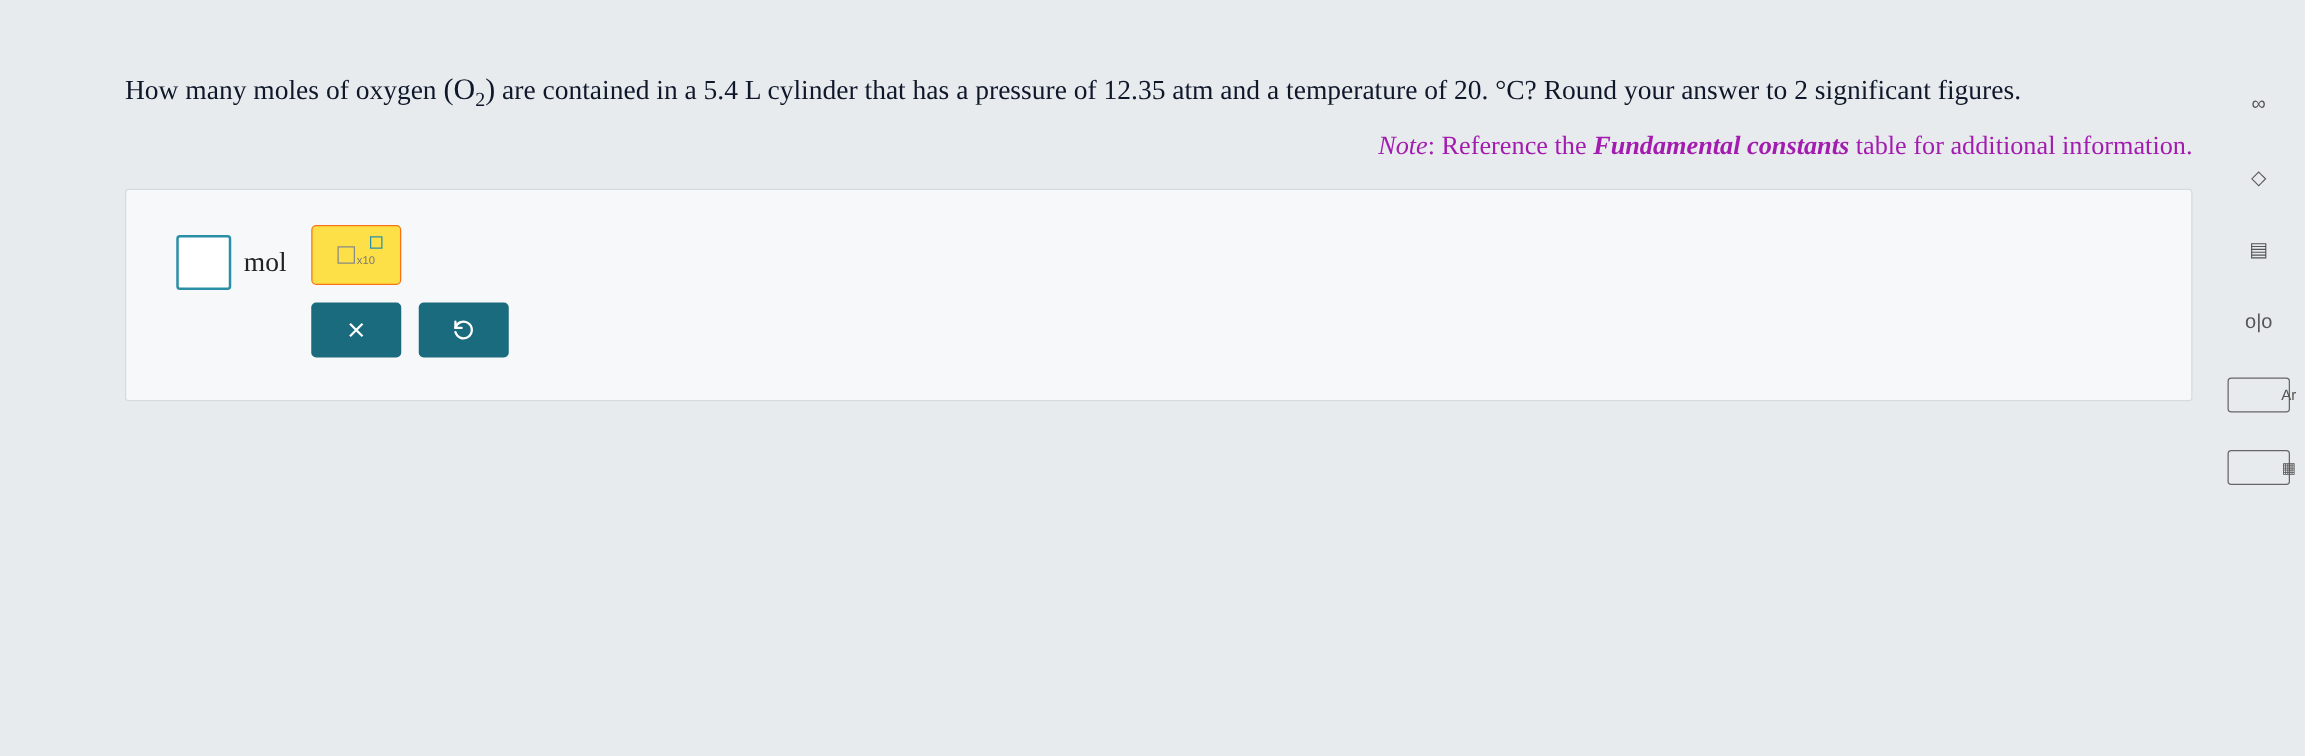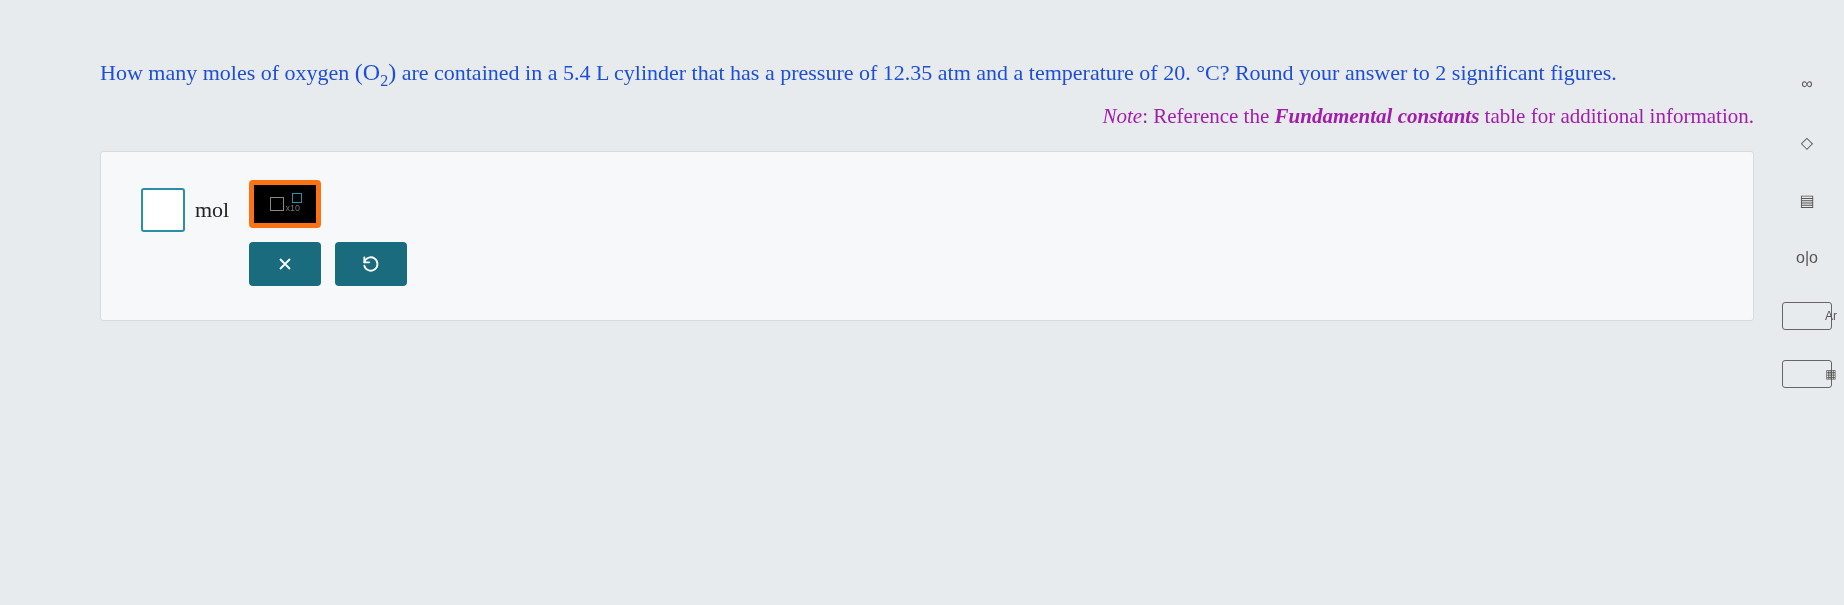--- a/index.html
+++ b/index.html
@@ -8,21 +8,21 @@
       background: #e8ebee;
       color: #333;
       width: 1844px;
       height: 605px;
       padding: 50px 90px 40px 100px;
       position: relative;
     }
     .question-text {
       font-size: 22px;
       line-height: 1.9;
-      color: #1d4ed8;
+      color: #0f172a;
       margin-bottom: 8px;
     }
     .question-text .formula {
       font-family: 'Times New Roman', serif;
       font-size: 24px;
     }
     .question-text .sub {
       font-size: 16px;
       vertical-align: sub;
     }
@@ -66,22 +66,22 @@
       color: #222;
     }
     .tool-column {
       display: flex;
       flex-direction: column;
       gap: 14px;
     }
     .sci-button {
       width: 72px;
       height: 48px;
-      background: #000000;
-      border: 5px solid #f97316;
+      background: #fde047;
+      border: 1px solid #f97316;
       border-radius: 4px;
       display: flex;
       align-items: center;
       justify-content: center;
       cursor: pointer;
       position: relative;
       font-family: Arial, sans-serif;
     }
     .sci-button .base-box {
       width: 14px;

